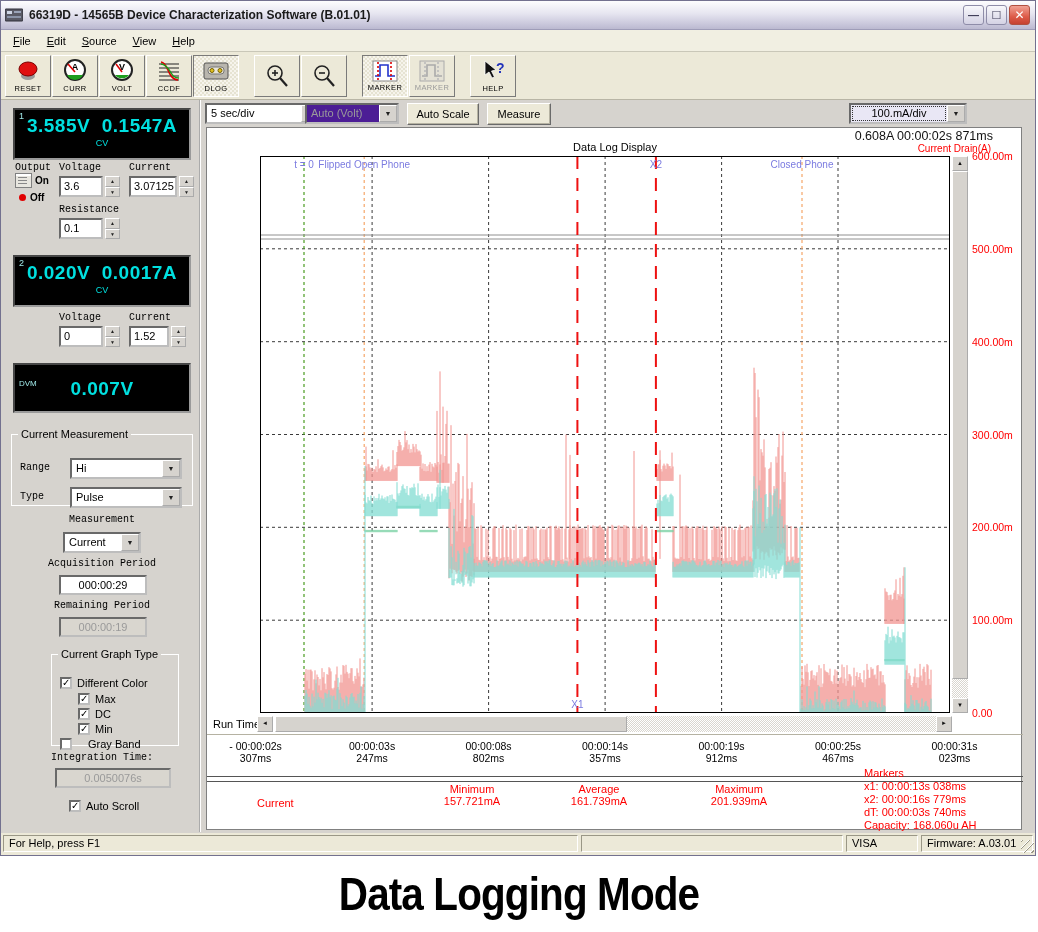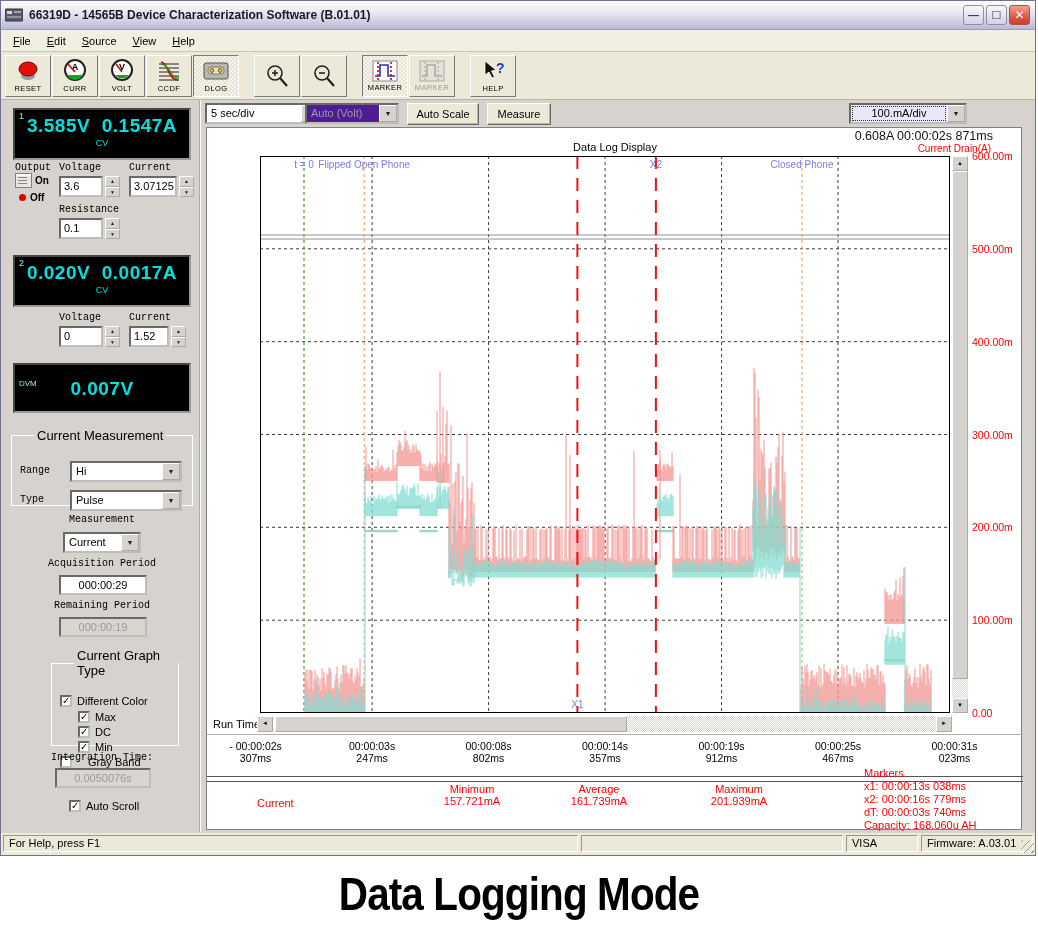--- a/index.html
+++ b/index.html
@@ -46,21 +46,21 @@
   .spinbox .ud{width:15px;margin-left:2px;display:flex;flex-direction:column;}
   .spinbox .ud div{flex:1;border:1px outset #fff;background:#d6d3ce;font-size:5px;line-height:6px;
      display:flex;align-items:center;justify-content:center;color:#222;}
   .toggle{position:absolute;left:12px;top:73px;width:40px;}
   .tog-ic{width:15px;height:13px;border:1px solid #808080;background:#e8e6df;display:inline-block;
      box-shadow:inset 0 2px 0 #fff;vertical-align:middle;
      background-image:repeating-linear-gradient(#888 0 1px,transparent 1px 3px);background-size:9px 9px;background-position:2px 3px;background-repeat:no-repeat;}
   .red-dot{width:7px;height:7px;background:#e00000;border-radius:50%;display:inline-block;vertical-align:middle;margin:0 4px 0 4px;}
   .onoff{font-weight:bold;font-size:10px;vertical-align:middle;}
   fieldset{border:1px groove #fff;margin:0;padding:0;position:absolute;}
-  fieldset legend{font-size:13px;padding:0 3px;margin-left:22px;}
+  fieldset legend{font-size:11px;padding:0 3px;margin-left:6px;}
   .sel{display:flex;height:21px;border:2px inset #bdbdbd;background:#fff;box-sizing:border-box;position:absolute;}
   .sel .stext{flex:1;padding:2px 4px;font-size:11px;white-space:nowrap;overflow:hidden;}
   .sel .sarrow{width:16px;background:#d6d3ce;border-left:1px solid #aaa;display:flex;align-items:center;justify-content:center;font-size:7px;color:#222;border:1px outset #fff;}
   .sel.disabled .stext{color:#9a9a9a;background:#4c1d95;}
   .sel.focus .stext{outline:1px dotted #333;outline-offset:-2px;background:#e9e7f5;}
   .edit{position:absolute;height:20px;border:2px inset #bdbdbd;background:#fff;text-align:center;
      font-size:11px;line-height:17px;box-sizing:border-box;}
   .edit.disabled{background:#d9d6cf;color:#9a9a9a;}
   .cbrow{position:absolute;display:flex;align-items:center;gap:5px;font-size:11px;}
   .cb{width:12px;height:12px;border:2px inset #bdbdbd;background:#fff;box-sizing:border-box;
@@ -340,21 +340,21 @@
             <span class="cb">✓</span>
             <span>Min</span>
           </div>
           <div class="cbrow" style="left:8px;top:78px;gap:16px;">
             <span class="cb"></span>
             <span>Gray Band</span>
           </div>
         </fieldset>
 
         <span class="flabel" style="left:0;top:652px;width:198px;text-align:center;">Integration Time:</span>
-        <div class="edit disabled" style="left:52px;top:668px;width:96px;">0.0050076s</div>
+        <div class="edit disabled" style="left:52px;top:668px;width:116px;">0.0050076s</div>
 
         <div class="cbrow" style="left:66px;top:700px;">
           <span class="cb">✓</span>
           <span>Auto Scroll</span>
         </div>
       </div>
 
       <div class="right-area">
 
         <div class="controls-row">

